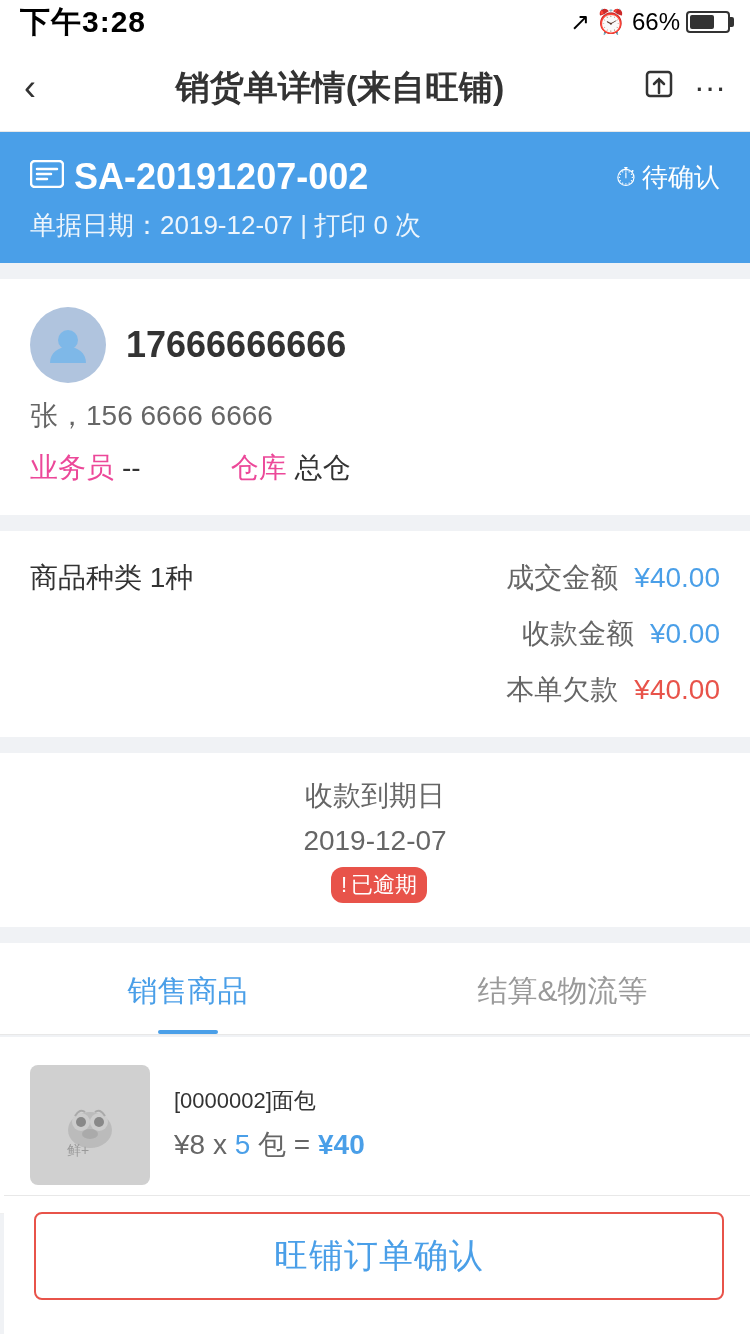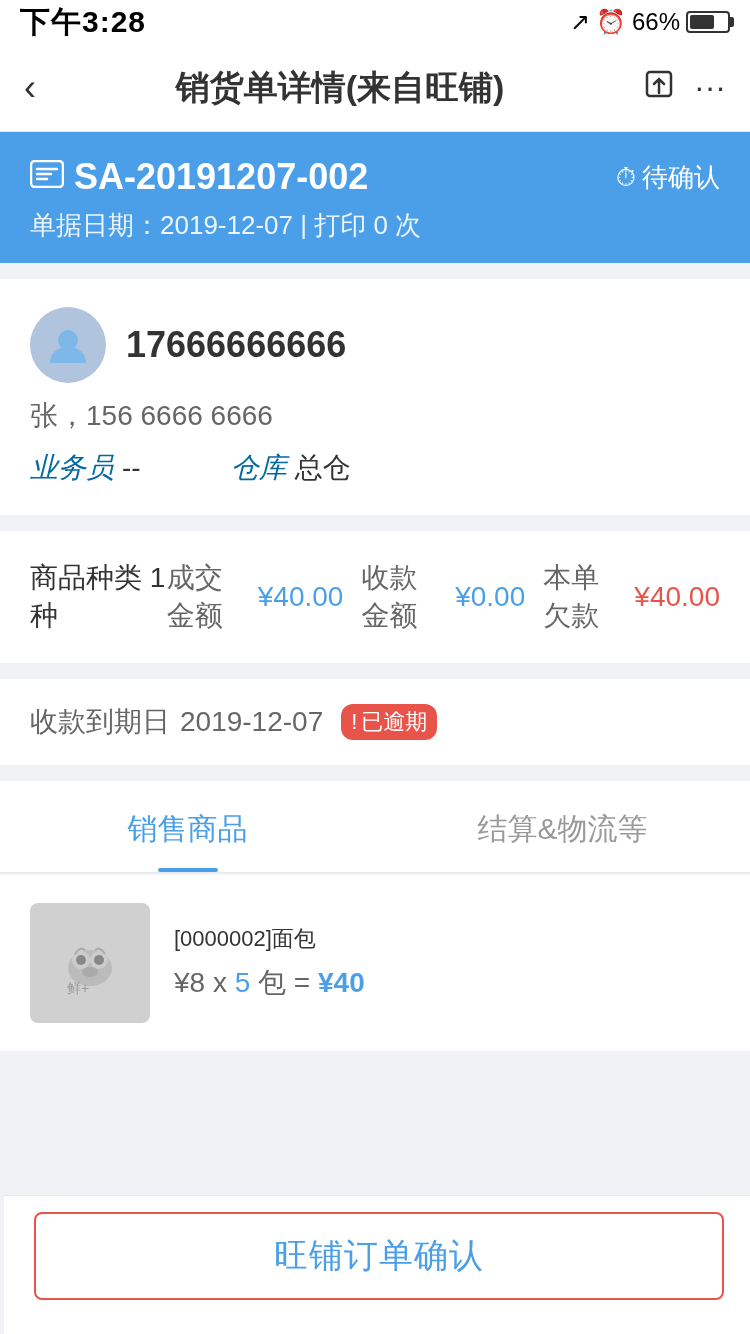--- a/index.html
+++ b/index.html
@@ -175,21 +175,21 @@
       align-items: center;
       gap: 30px;
       font-size: 28px;
       color: #666;
     }
     .meta-item {
       display: flex;
       align-items: center;
       gap: 8px;
     }
-    .meta-label { color: #0369a1; font-style: italic; }
+    .meta-label { color: #ec4899; }
     .meta-value { color: #333; }
 
     
     .summary-card {
       background: #fff;
       padding: 28px 30px;
       margin-top: 16px;
       display: flex;
       justify-content: space-between;
       align-items: flex-start;
@@ -202,23 +202,24 @@
     .summary-left .item {
       font-size: 28px;
       color: #666;
     }
     .summary-left .item span {
       color: #333;
       font-weight: 500;
     }
     .summary-right {
       display: flex;
-      flex-direction: row;
+      flex-direction: column;
       align-items: flex-end;
       gap: 18px;
+      text-align: center;
     }
     .summary-row {
       display: flex;
       align-items: center;
       gap: 16px;
       font-size: 28px;
     }
     .summary-row .label { color: #666; }
     .amount-blue { color: #4a9fe8; font-weight: 500; }
     .amount-red { color: #e8534a; font-weight: 500; }
@@ -226,20 +227,21 @@
     
     .overdue-card {
       background: #fff;
       padding: 24px 30px;
       margin-top: 16px;
       display: flex;
       align-items: center;
       gap: 10px;
       font-size: 28px;
       color: #666;
+      flex-direction: column;
     }
     .overdue-badge {
       background: #e8534a;
       color: #fff;
       font-size: 22px;
       padding: 3px 10px;
       border-radius: 12px;
       margin-left: 8px;
       display: flex;
       align-items: center;

